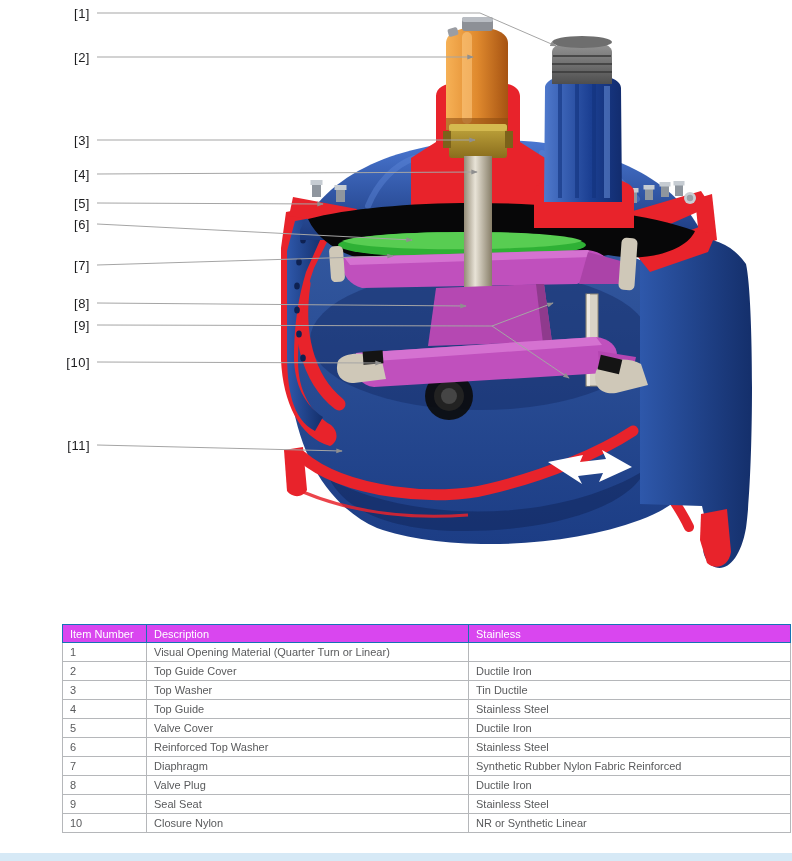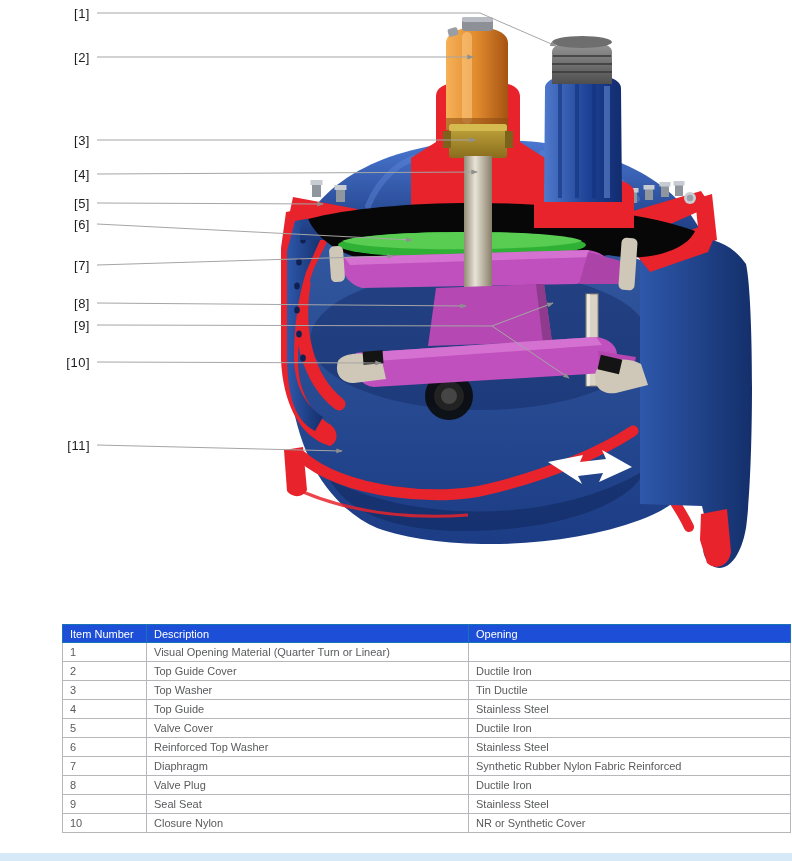--- a/index.html
+++ b/index.html
@@ -5,21 +5,21 @@
   html,body{margin:0;padding:0;background:#ffffff;}
   #page{position:relative;width:792px;height:861px;background:#fff;overflow:hidden;
         font-family:"Liberation Sans",sans-serif;}
   #diagram{position:absolute;left:0;top:0;}
   .leader{stroke:#a5a5a5;stroke-width:1;fill:none;}
   .callout-label{font:13px "Liberation Sans",sans-serif;fill:#1c1c1e;letter-spacing:.5px;}
   #table-wrap{position:absolute;left:62px;top:624px;width:729px;}
   table{border-collapse:collapse;width:100%;table-layout:fixed;
         font-family:"Liberation Sans",sans-serif;font-size:11px;}
   col.c1{width:84px;} col.c2{width:322px;}
-  thead th{background:#1d4ed8;color:#ffffff;font-weight:normal;text-align:left;
+  thead th{background:#d946ef;color:#ffffff;font-weight:normal;text-align:left;
            height:17px;padding:0 0 0 7px;border:1px solid #1673b4;border-left:1px solid #3e8cc4;}
   thead th:first-child{border-left:1px solid #1673b4;}
   tbody td{height:18px;padding:0 0 0 7px;color:#595a5c;background:#fff;
            border:1px solid #b5b7ba;white-space:nowrap;overflow:hidden;}
   #footer-bar{position:absolute;left:0;top:853px;width:792px;height:8px;background:#d6e9f6;}
 </style>
 </head>
 <body>
 <div id="page">
 
@@ -263,21 +263,21 @@
   <table id="materials-table">
     <colgroup>
           <col class="c1">
           <col class="c2">
           <col>
         </colgroup>
     <thead>
           <tr>
             <th>Item Number</th>
             <th>Description</th>
-            <th>Opening</th>
+            <th>Stainless</th>
           </tr>
         </thead>
     <tbody>
           <tr>
             <td>1</td>
             <td>Visual Opening Material (Quarter Turn or Linear)</td>
             <td></td>
           </tr>
           <tr>
             <td>2</td>
@@ -315,21 +315,21 @@
             <td>Ductile Iron</td>
           </tr>
           <tr>
             <td>9</td>
             <td>Seal Seat</td>
             <td>Stainless Steel</td>
           </tr>
           <tr>
             <td>10</td>
             <td>Closure Nylon</td>
-            <td>NR or Synthetic Cover</td>
+            <td>NR or Synthetic Linear</td>
           </tr>
         </tbody>
   </table>
 </div>
 
 <div id="footer-bar"></div>
 
 </div>
 
 </body></html>

